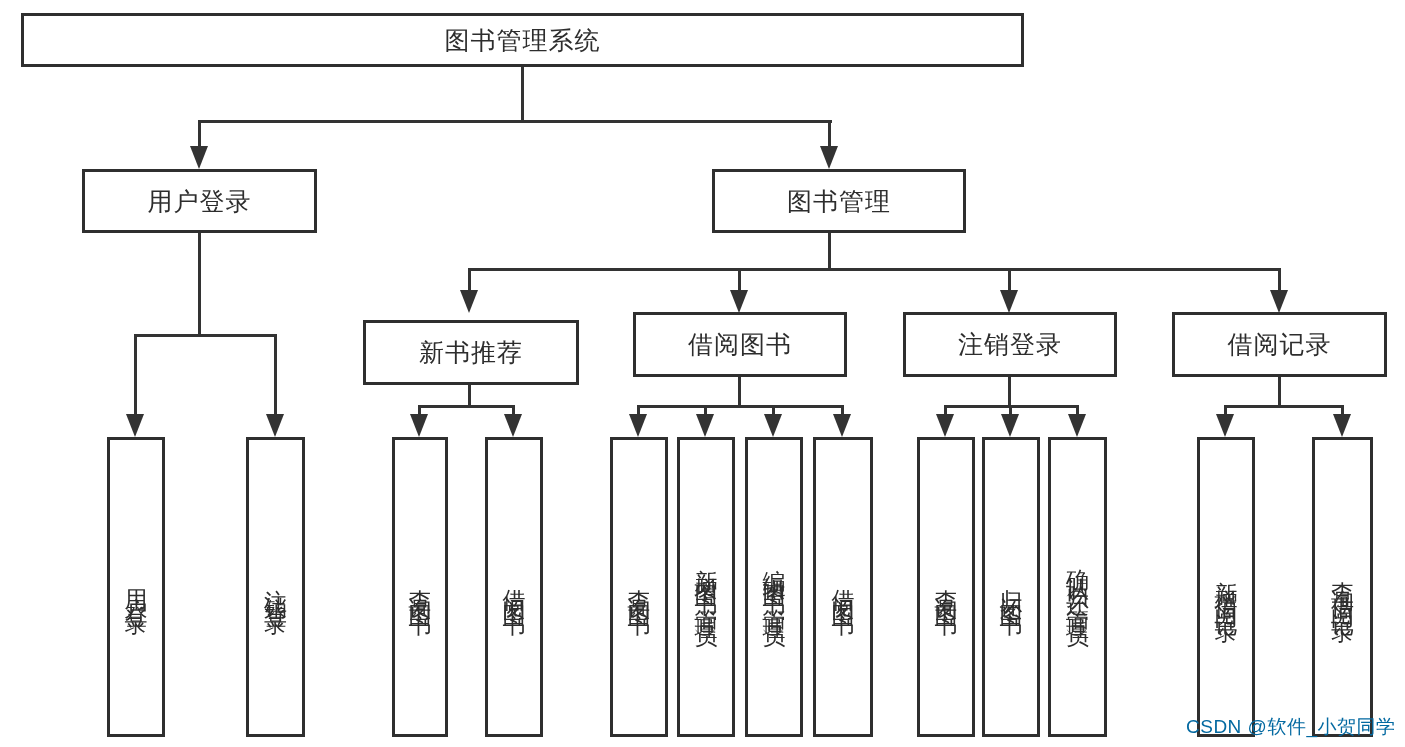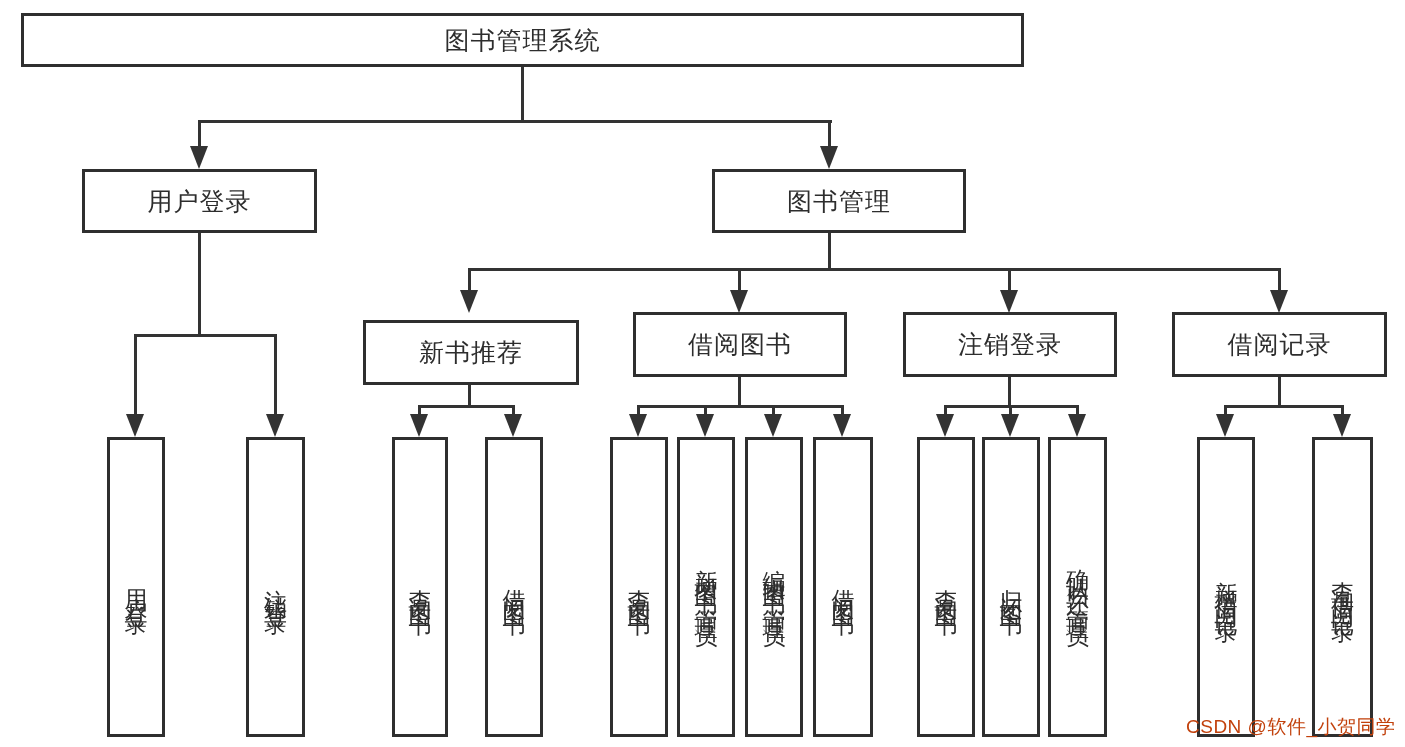--- a/index.html
+++ b/index.html
@@ -68,21 +68,21 @@
     border-left: 9px solid transparent;
     border-right: 9px solid transparent;
     border-top: 23px solid #333333;
     z-index: 1;
   }
   .watermark {
     position: absolute;
     left: 1186px;
     top: 714px;
     font-size: 19px;
-    color: #c2410c;
+    color: #0369a1;
     letter-spacing: 0.5px;
     white-space: nowrap;
     z-index: 3;
   }
 </style>
 </head>
 <body>
 
 <div id="canvas">
 

